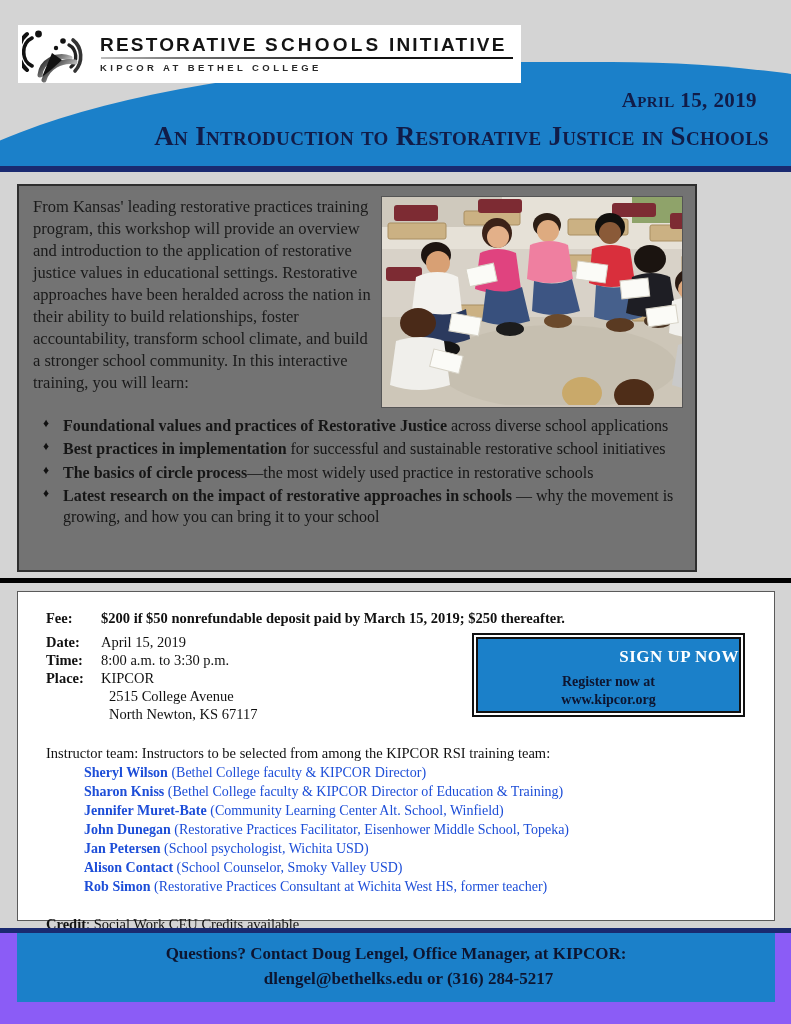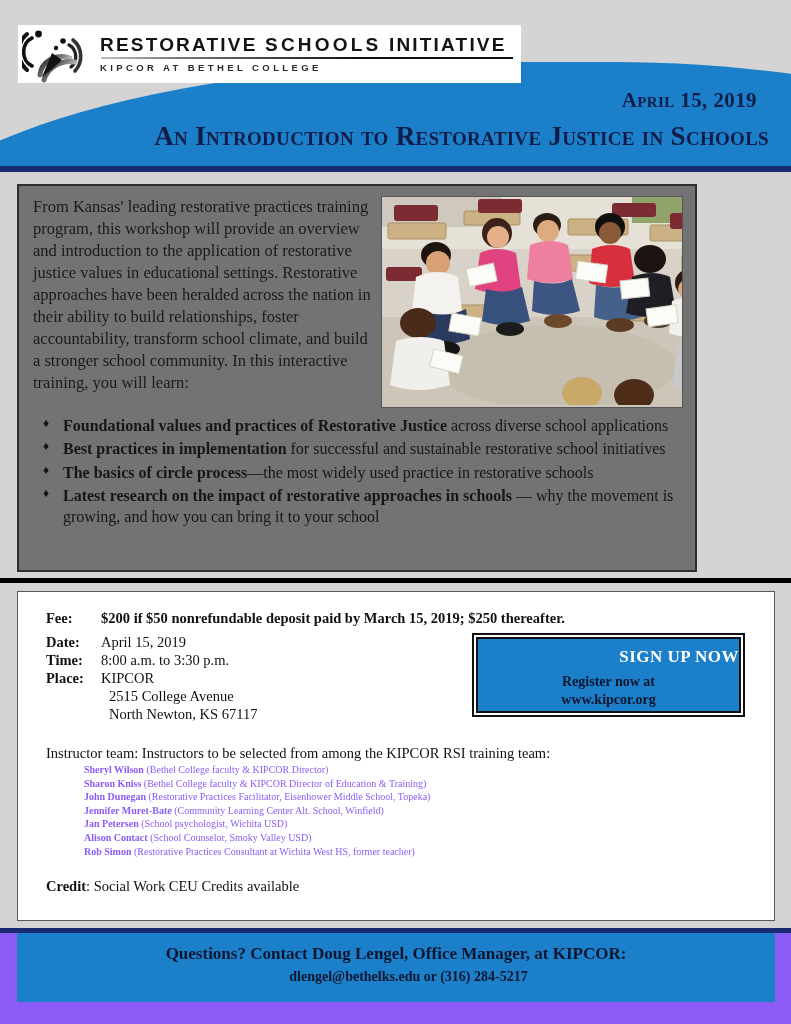--- a/index.html
+++ b/index.html
@@ -256,23 +256,23 @@
     margin-top: 22px;
     font-weight: 400;
     font-size: 14.5px;
   }
   .team-list {
     list-style: none;
     margin: 1px 0 0 0;
     padding: 0 0 0 38px;
   }
   .team-list li {
-    font-size: 10px;
+    font-size: 14px;
     line-height: 1.36;
-    color: #8b5cf6;
+    color: #1d4ed8;
   }
   .team-list b { font-weight: 700; }
 
   .credit {
     margin-top: 20px;
     font-size: 14.5px;
   }
   .credit b { font-weight: 700; }
 
   
@@ -303,21 +303,21 @@
     padding-top: 11px;
     box-sizing: border-box;
   }
   .footer-l1 {
     font-size: 17px;
     font-weight: 700;
     color: #0d1530;
     margin-bottom: 5px;
   }
   .footer-l2 {
-    font-size: 14px;
+    font-size: 17px;
     font-weight: 700;
     color: #0d1530;
     padding-left: 25px;
   }
 </style>
 </head>
 <body>
 
 <div class="header">
   <div class="banner-curve"></div>
@@ -492,22 +492,22 @@
 
       <div class="signup">
         <div class="signup-title">SIGN UP NOW</div>
         <div class="signup-sub"><span>Register now at</span><br><span>www.kipcor.org</span></div>
       </div>
 
       <div class="team-head">Instructor team:  Instructors to be selected from among the KIPCOR RSI training team:</div>
       <ul class="team-list">
         <li><b>Sheryl Wilson</b><span> (Bethel College faculty &amp; KIPCOR Director)</span></li>
         <li><b>Sharon Kniss</b><span> (Bethel College faculty &amp; KIPCOR Director of Education &amp; Training)</span></li>
+        <li><b>Jennifer Muret-Bate</b><span> (Community Learning Center Alt. School, Winfield)</span></li>
         <li><b>John Dunegan</b><span> (Restorative Practices Facilitator, Eisenhower Middle School, Topeka)</span></li>
-        <li><b>Jennifer Muret-Bate</b><span> (Community Learning Center Alt. School, Winfield)</span></li>
         <li><b>Jan Petersen</b><span> (School psychologist, Wichita USD)</span></li>
         <li><b>Alison Contact</b><span> (School Counselor, Smoky Valley USD)</span></li>
         <li><b>Rob Simon</b><span> (Restorative Practices Consultant at Wichita West HS, former teacher)</span></li>
       </ul>
 
       <div class="credit"><b>Credit</b><span>:  Social Work CEU Credits available</span></div>
     </div>
   </div>
 </div>
 

